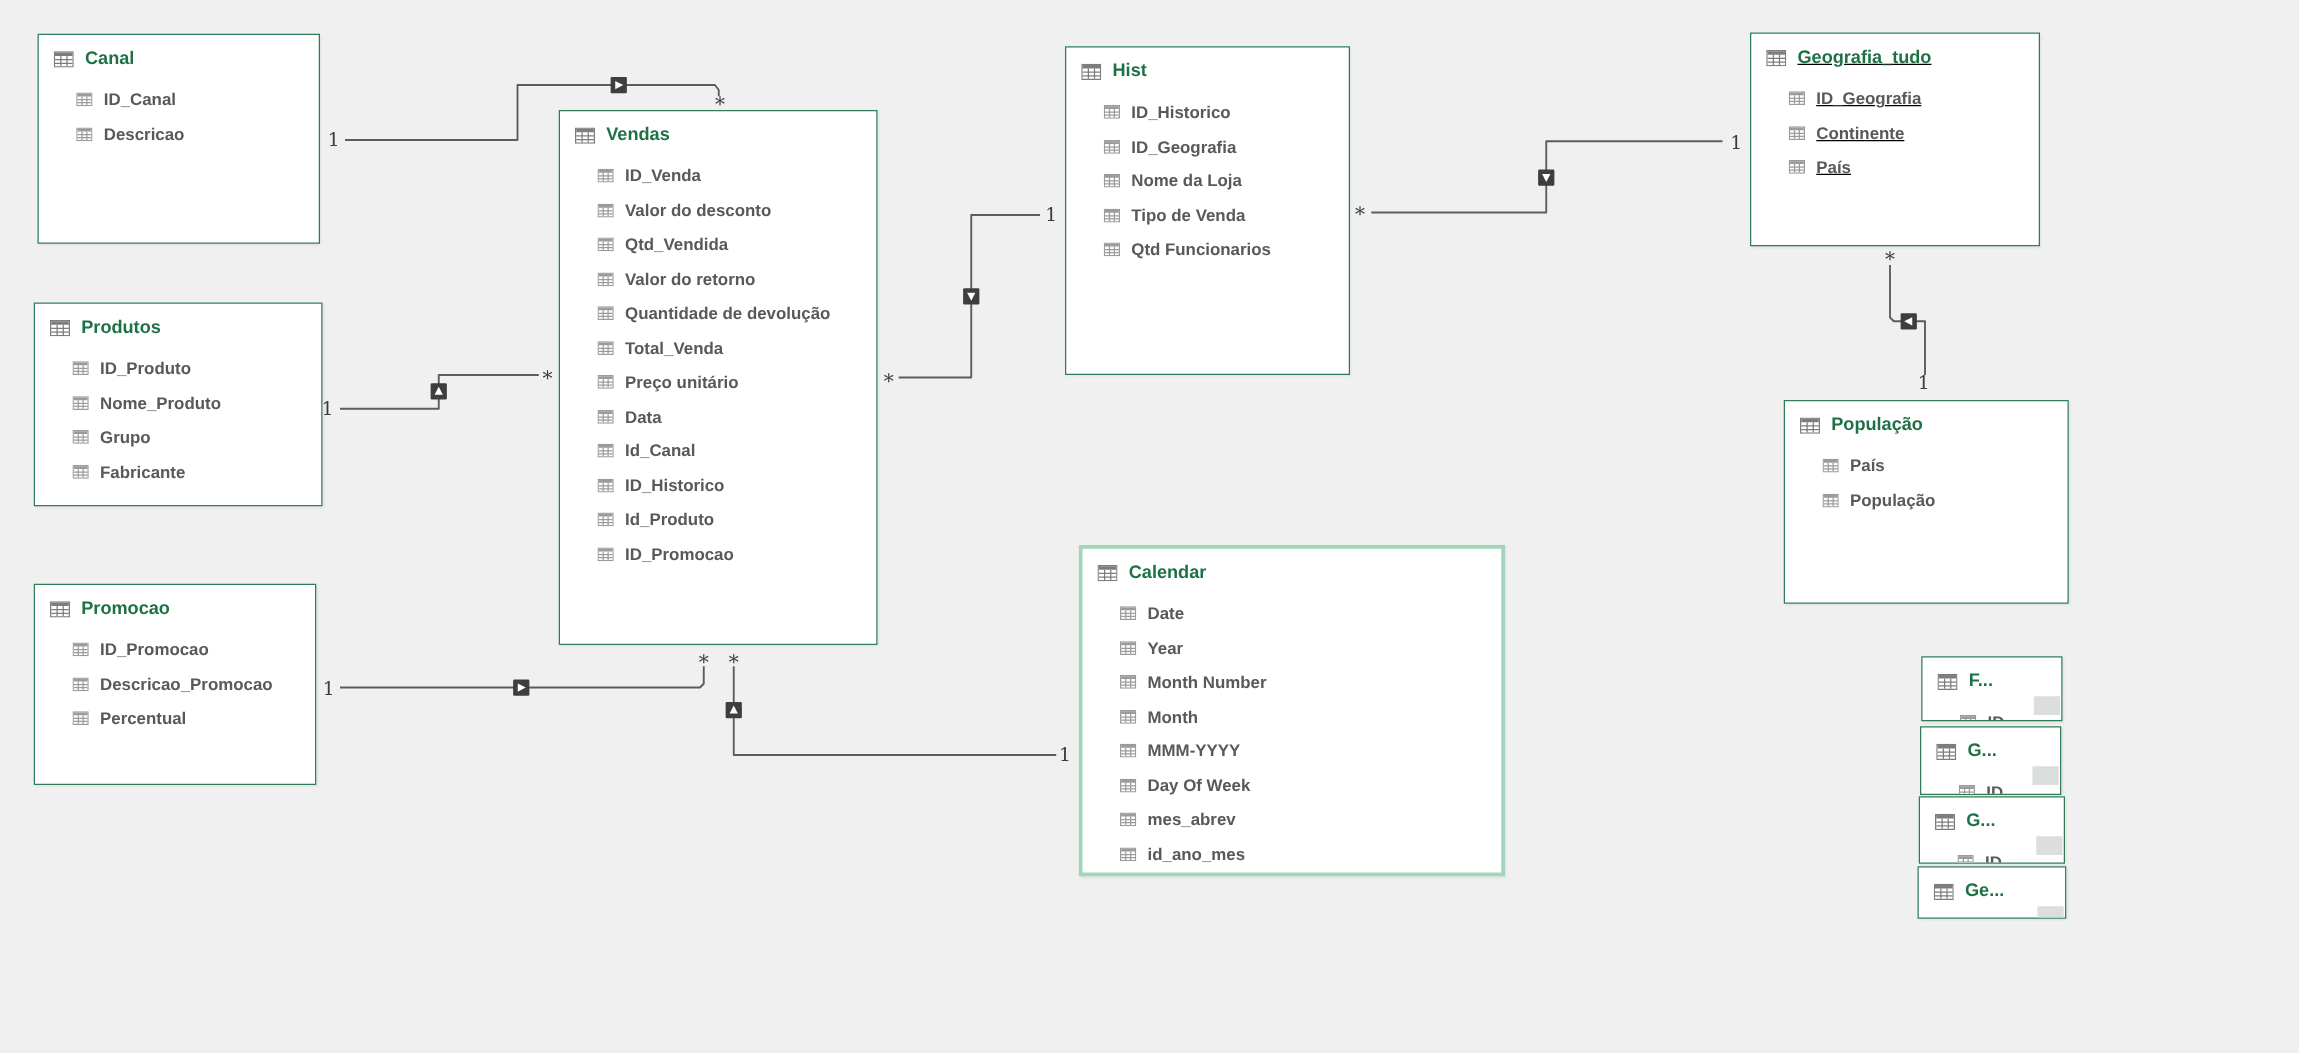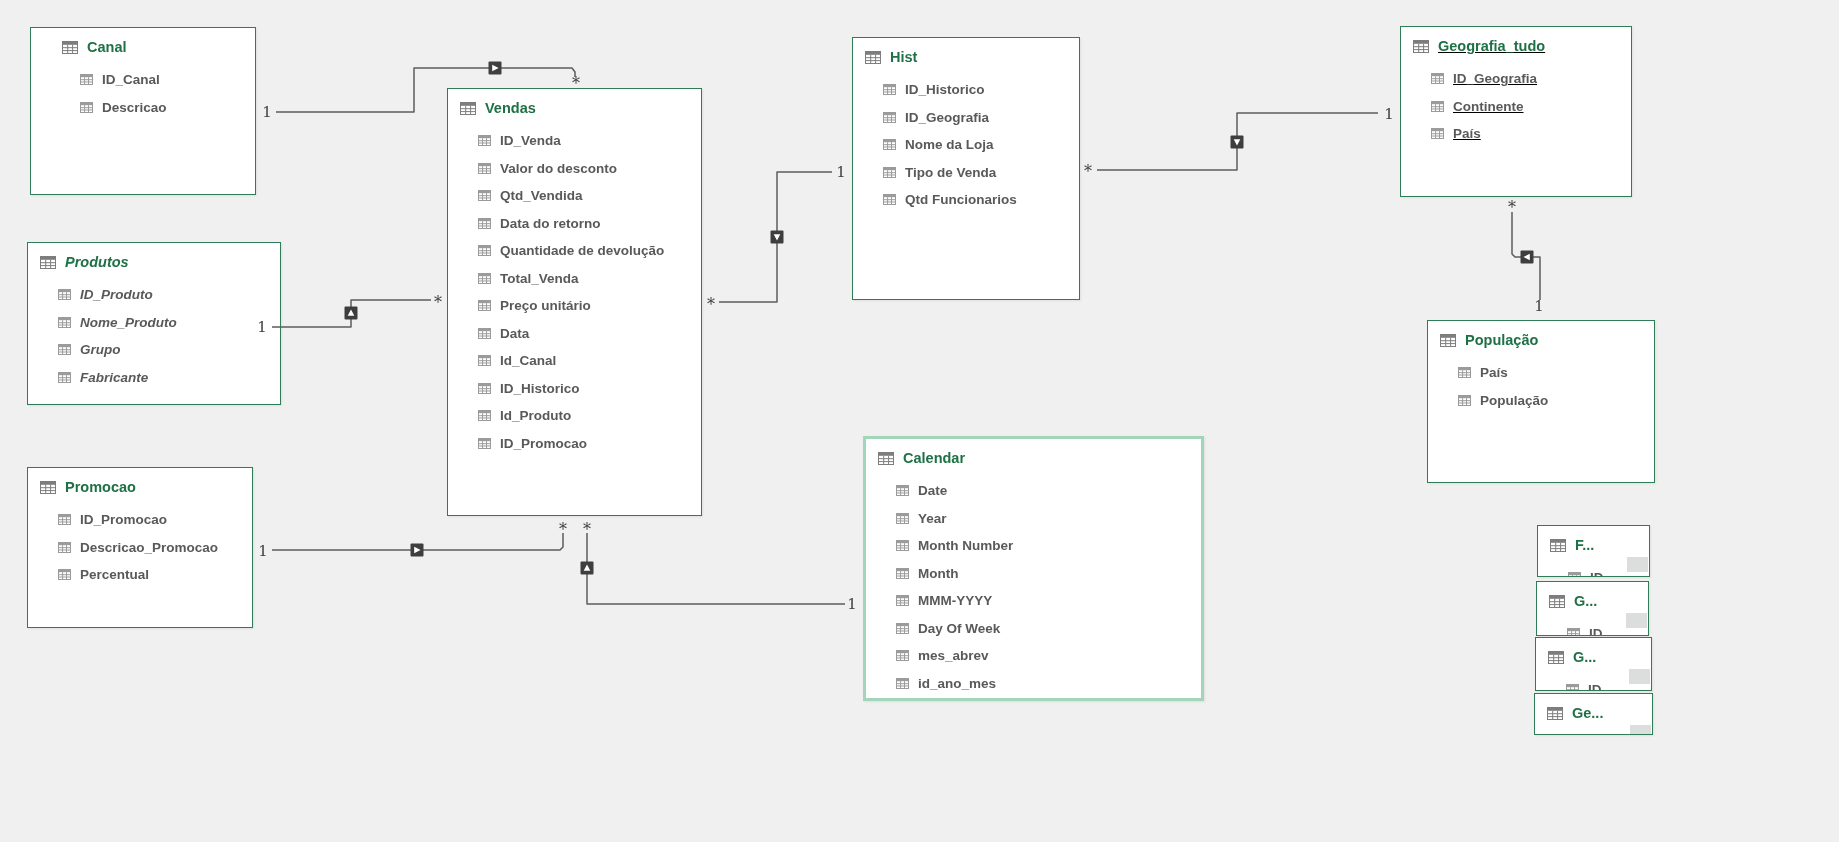--- a/index.html
+++ b/index.html
@@ -18,21 +18,21 @@
   .icon{display:inline-flex;align-items:center;flex:0 0 auto;}
   .scroll-thumb{position:absolute;right:1px;top:31px;width:21px;height:15px;background:#dcdddd;}
   .rel-layer{position:absolute;left:0;top:0;pointer-events:none;}
   .card-one{font-family:"DejaVu Serif",serif;font-size:15px;fill:#3d3d3d;}
   .card-star{font-family:"DejaVu Serif",serif;font-size:16px;fill:#3d3d3d;}
 </style>
 </head>
 <body>
 
 <div id="canvas" style="width: 1839px; height: 842px; background: rgb(240, 240, 240);">
-    <div class="table-card" style="left: 30px; top: 27px; width: 226px; height: 168px; padding-left: 19px;">
+    <div class="table-card" style="left: 30px; top: 27px; width: 226px; height: 168px;">
       <div class="title-row">
         <span class="icon">
           <svg width="16" height="13" viewBox="0 0 16 13">
             <rect x="0.5" y="0.5" width="15" height="12" fill="#fff" stroke="#7d7d7d"></rect>
             <rect x="1" y="1" width="14" height="2.8" fill="#7d7d7d"></rect>
             <line x1="5.7" y1="3.8" x2="5.7" y2="12" stroke="#7d7d7d"></line>
             <line x1="10.6" y1="3.8" x2="10.6" y2="12" stroke="#7d7d7d"></line>
             <line x1="1" y1="6.7" x2="15" y2="6.7" stroke="#7d7d7d"></line>
             <line x1="1" y1="9.6" x2="15" y2="9.6" stroke="#7d7d7d"></line>
           </svg>
@@ -61,21 +61,21 @@
               <line x1="4.6" y1="3.2" x2="4.6" y2="10" stroke="#9b9b9b"></line>
               <line x1="8.5" y1="3.2" x2="8.5" y2="10" stroke="#9b9b9b"></line>
               <line x1="1" y1="5.7" x2="12" y2="5.7" stroke="#9b9b9b"></line>
               <line x1="1" y1="8" x2="12" y2="8" stroke="#9b9b9b"></line>
             </svg>
           </span>
           <span class="field-text">Descricao</span>
         </div>
       </div>
     </div>
-    <div class="table-card" style="left: 27px; top: 242px; width: 254px; height: 163px; font-style: italic;">
+    <div class="table-card" style="left: 27px; top: 242px; width: 231px; height: 163px;">
       <div class="title-row">
         <span class="icon">
           <svg width="16" height="13" viewBox="0 0 16 13">
             <rect x="0.5" y="0.5" width="15" height="12" fill="#fff" stroke="#7d7d7d"></rect>
             <rect x="1" y="1" width="14" height="2.8" fill="#7d7d7d"></rect>
             <line x1="5.7" y1="3.8" x2="5.7" y2="12" stroke="#7d7d7d"></line>
             <line x1="10.6" y1="3.8" x2="10.6" y2="12" stroke="#7d7d7d"></line>
             <line x1="1" y1="6.7" x2="15" y2="6.7" stroke="#7d7d7d"></line>
             <line x1="1" y1="9.6" x2="15" y2="9.6" stroke="#7d7d7d"></line>
           </svg>
@@ -251,21 +251,21 @@
           <span class="icon">
             <svg width="13" height="11" viewBox="0 0 13 11">
               <rect x="0.5" y="0.5" width="12" height="10" fill="#fff" stroke="#9b9b9b"></rect>
               <rect x="1" y="1" width="11" height="2.2" fill="#9b9b9b"></rect>
               <line x1="4.6" y1="3.2" x2="4.6" y2="10" stroke="#9b9b9b"></line>
               <line x1="8.5" y1="3.2" x2="8.5" y2="10" stroke="#9b9b9b"></line>
               <line x1="1" y1="5.7" x2="12" y2="5.7" stroke="#9b9b9b"></line>
               <line x1="1" y1="8" x2="12" y2="8" stroke="#9b9b9b"></line>
             </svg>
           </span>
-          <span class="field-text">Data do retorno</span>
+          <span class="field-text">Valor do retorno</span>
         </div>
         <div class="field-row">
           <span class="icon">
             <svg width="13" height="11" viewBox="0 0 13 11">
               <rect x="0.5" y="0.5" width="12" height="10" fill="#fff" stroke="#9b9b9b"></rect>
               <rect x="1" y="1" width="11" height="2.2" fill="#9b9b9b"></rect>
               <line x1="4.6" y1="3.2" x2="4.6" y2="10" stroke="#9b9b9b"></line>
               <line x1="8.5" y1="3.2" x2="8.5" y2="10" stroke="#9b9b9b"></line>
               <line x1="1" y1="5.7" x2="12" y2="5.7" stroke="#9b9b9b"></line>
               <line x1="1" y1="8" x2="12" y2="8" stroke="#9b9b9b"></line>

